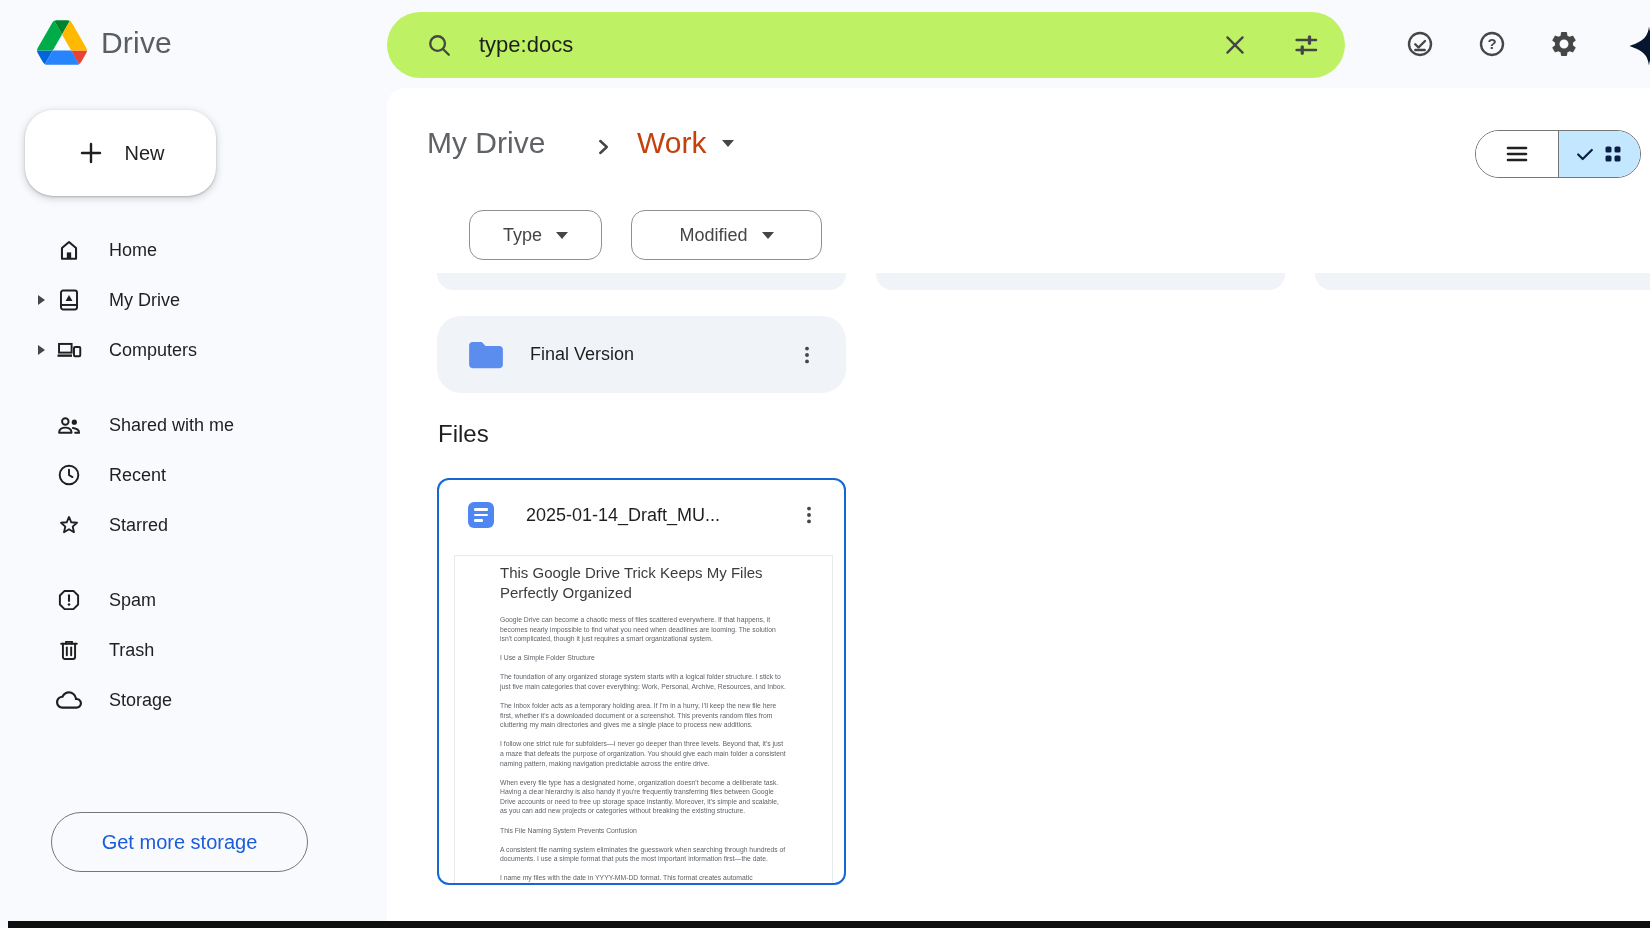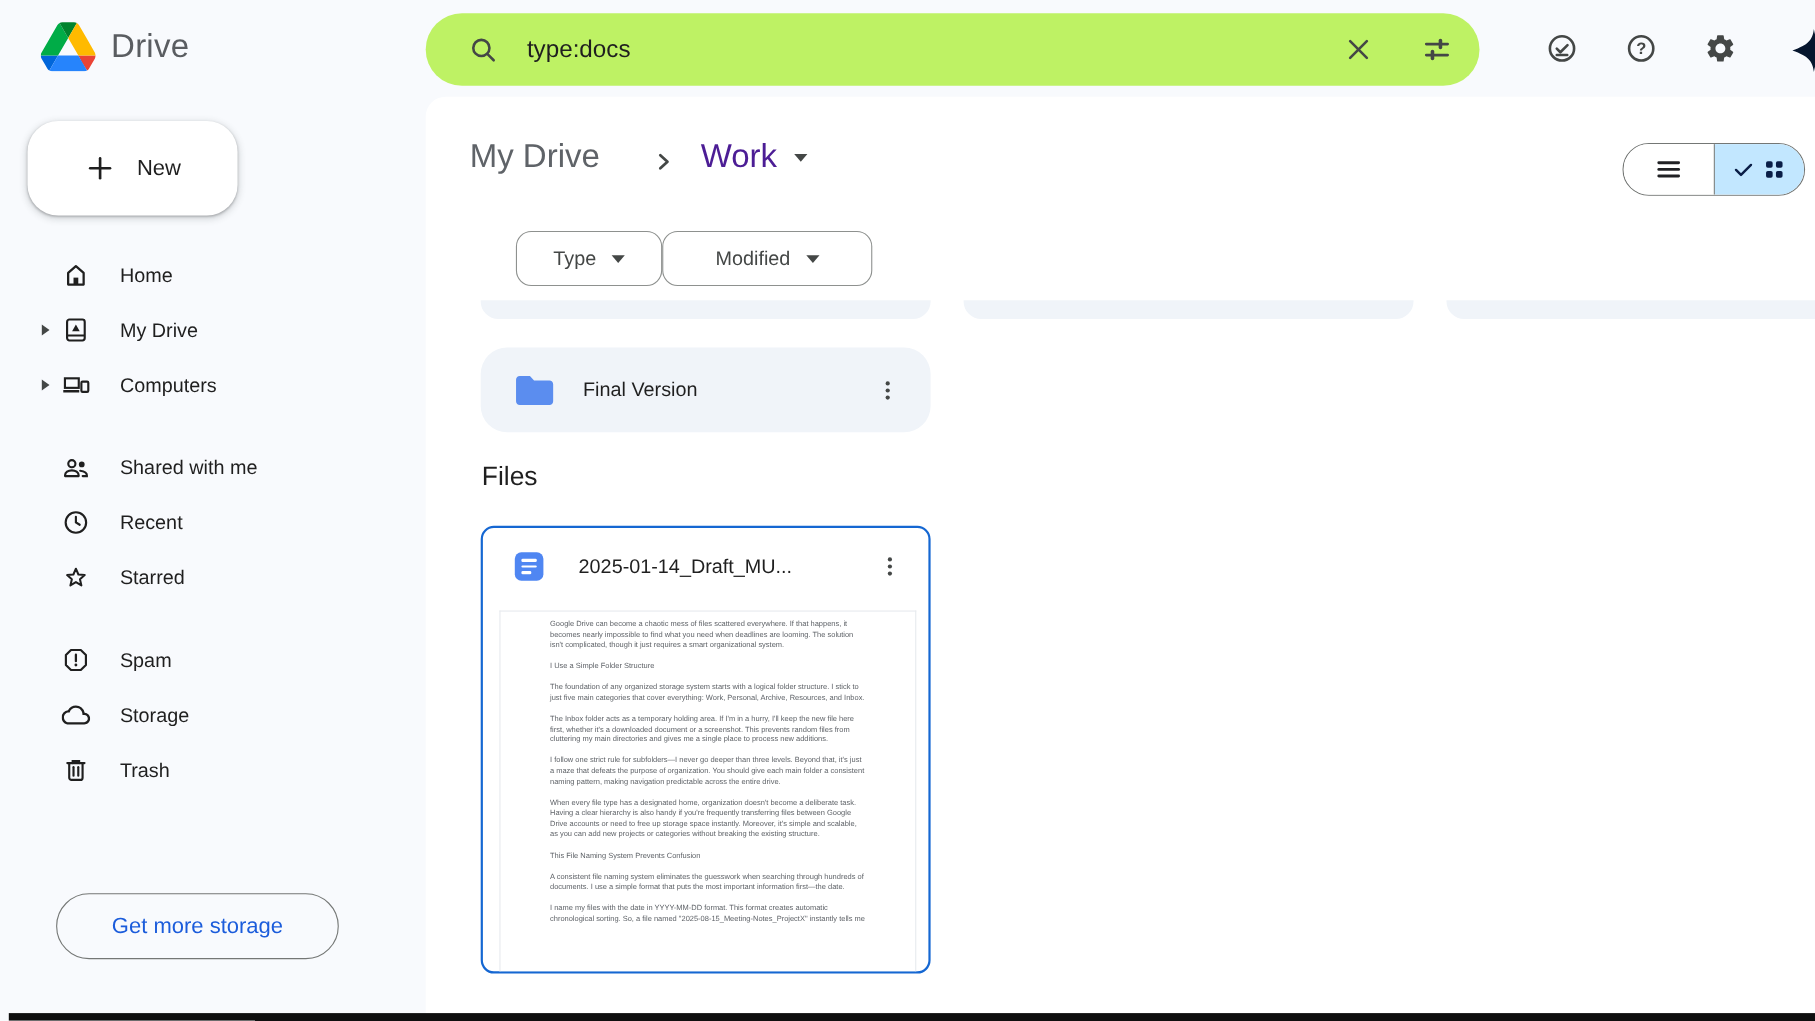--- a/index.html
+++ b/index.html
@@ -61,32 +61,32 @@
 
   
   .main {
     position:absolute; left:387px; top:88px; width:1263px; height:840px;
     background:#fff; border-top-left-radius:18px; overflow:hidden;
   }
   .crumb-row { position:absolute; left:0; top:30px; width:100%; height:56px; }
   .crumb { position:absolute; display:flex; align-items:center; background:none; border:none; cursor:pointer; font-family:"Liberation Sans",sans-serif; }
   .crumb-parent { left:40px; top:8px; font-size:30px; color:#5f6368; }
   .crumb-sep { position:absolute; left:203px; top:16px; color:#444746; }
-  .crumb-current { left:250px; top:8px; font-size:30px; color:#4c1d95; gap:16px; }
+  .crumb-current { left:250px; top:8px; font-size:30px; color:#c2410c; gap:16px; }
   .caret { width:0; height:0; border-left:6px solid transparent; border-right:6px solid transparent; border-top:7px solid #444746; }
 
   .view-toggle {
     position:absolute; left:1088px; top:42px; width:166px; height:48px;
     border:1px solid #747775; border-radius:24px; overflow:hidden; display:flex; background:#fff;
   }
   .toggle-half { flex:1; display:flex; align-items:center; justify-content:center; gap:8px; cursor:pointer; }
   .toggle-list { border-right:1px solid #747775; background:#fff; }
   .toggle-grid { background:#c2e7ff; }
 
-  .chips-row { position:absolute; left:50px; top:122px; display:flex; gap:0;padding-left:32px; }
+  .chips-row { position:absolute; left:50px; top:122px; display:flex; gap:29px;padding-left:32px; }
   .chip {
     height:50px; border:1px solid #8e918f; border-radius:14px; background:#fff; cursor:pointer;
     display:flex; align-items:center; justify-content:center; gap:14px;
     font-family:"Liberation Sans",sans-serif; font-size:18px; font-weight:500; color:#444746;
   }
 
   .tile-fragment { position:absolute; top:185px; height:17px; width:409px; background:#f0f4f9; border-radius:0 0 16px 16px; cursor:pointer; }
 
   .folder-tile {
     position:absolute; left:50px; top:228px; width:409px; height:77px;
@@ -272,37 +272,37 @@
           <svg width="26" height="26" viewBox="0 0 24 24">
             <polygon points="7.9,3.6 16.1,3.6 20.4,7.9 20.4,16.1 16.1,20.4 7.9,20.4 3.6,16.1 3.6,7.9" fill="none" stroke="#1f1f1f" stroke-width="1.8" stroke-linejoin="round"></polygon>
             <line x1="12" y1="7.6" x2="12" y2="13" stroke="#1f1f1f" stroke-width="1.9" stroke-linecap="round"></line>
             <circle cx="12" cy="16.2" r="1.2" fill="#1f1f1f"></circle>
           </svg>
         </span>
         <span class="nav-label">Spam</span>
       </div>
       <div class="nav-row">
         <span class="nav-icon">
-          <svg width="26" height="26" viewBox="0 0 24 24" fill="#1f1f1f">
-            <path d="M19.35 10.04A7.49 7.49 0 0 0 12 4C9.11 4 6.6 5.64 5.35 8.04A5.994 5.994 0 0 0 0 14c0 3.31 2.69 6 6 6h13c2.76 0 5-2.24 5-5 0-2.64-2.05-4.78-4.65-4.96zM19 18H6c-2.21 0-4-1.79-4-4s1.79-4 4-4h.71C7.37 7.69 9.48 6 12 6c3.04 0 5.5 2.46 5.5 5.5v.5H19c1.66 0 3 1.34 3 3s-1.34 3-3 3z"></path>
-          </svg>
-        </span>
-        <span class="nav-label">Storage</span>
-      </div>
-      <div class="nav-row">
-        <span class="nav-icon">
           <svg width="26" height="26" viewBox="0 0 24 24" fill="none" stroke="#1f1f1f" stroke-width="1.8" stroke-linecap="round">
             <line x1="4.8" y1="6.2" x2="19.2" y2="6.2"></line>
             <path d="M9.3 6.2 V4.5 h5.4 v1.7"></path>
             <path d="M6.4 6.2 v12.2 a1.9 1.9 0 0 0 1.9 1.9 h7.4 a1.9 1.9 0 0 0 1.9-1.9 V6.2"></path>
             <line x1="10" y1="9.6" x2="10" y2="16.8"></line>
               <line x1="14" y1="9.6" x2="14" y2="16.8"></line>
           </svg>
         </span>
         <span class="nav-label">Trash</span>
+      </div>
+      <div class="nav-row">
+        <span class="nav-icon">
+          <svg width="26" height="26" viewBox="0 0 24 24" fill="#1f1f1f">
+            <path d="M19.35 10.04A7.49 7.49 0 0 0 12 4C9.11 4 6.6 5.64 5.35 8.04A5.994 5.994 0 0 0 0 14c0 3.31 2.69 6 6 6h13c2.76 0 5-2.24 5-5 0-2.64-2.05-4.78-4.65-4.96zM19 18H6c-2.21 0-4-1.79-4-4s1.79-4 4-4h.71C7.37 7.69 9.48 6 12 6c3.04 0 5.5 2.46 5.5 5.5v.5H19c1.66 0 3 1.34 3 3s-1.34 3-3 3z"></path>
+          </svg>
+        </span>
+        <span class="nav-label">Storage</span>
       </div>
     </div>
   </div>
 
   <button class="storage-btn">Get more storage</button>
 </div>
 
 <div class="main">
 
   <div class="crumb-row">
@@ -388,20 +388,21 @@
       <span class="card-title">2025-01-14_Draft_MU...</span>
       <button class="kebab" aria-label="more options">
         <svg width="22" height="22" viewBox="0 0 24 24" fill="#444746">
           <circle cx="12" cy="5" r="2.1"></circle>
             <circle cx="12" cy="12" r="2.1"></circle>
             <circle cx="12" cy="19" r="2.1"></circle>
         </svg>
       </button>
     </div>
     <div class="preview-page">
+      <div class="doc-title">This Google Drive Trick Keeps My Files Perfectly Organized</div>
       <div class="doc-body">
 
       <p>Google Drive can become a chaotic mess of files scattered everywhere. If that happens, it becomes nearly impossible to find what you need when deadlines are looming. The solution isn't complicated, though it just requires a smart organizational system.</p>
           <p>I Use a Simple Folder Structure</p>
           <p>The foundation of any organized storage system starts with a logical folder structure. I stick to just five main categories that cover everything: Work, Personal, Archive, Resources, and Inbox.</p>
           <p>The Inbox folder acts as a temporary holding area. If I'm in a hurry, I'll keep the new file here first, whether it's a downloaded document or a screenshot. This prevents random files from cluttering my main directories and gives me a single place to process new additions.</p>
           <p>I follow one strict rule for subfolders—I never go deeper than three levels. Beyond that, it's just a maze that defeats the purpose of organization. You should give each main folder a consistent naming pattern, making navigation predictable across the entire drive.</p>
           <p>When every file type has a designated home, organization doesn't become a deliberate task. Having a clear hierarchy is also handy if you're frequently transferring files between Google Drive accounts or need to free up storage space instantly. Moreover, it's simple and scalable, as you can add new projects or categories without breaking the existing structure.</p>
           <p>This File Naming System Prevents Confusion</p>
           <p>A consistent file naming system eliminates the guesswork when searching through hundreds of documents. I use a simple format that puts the most important information first—the date.</p>

